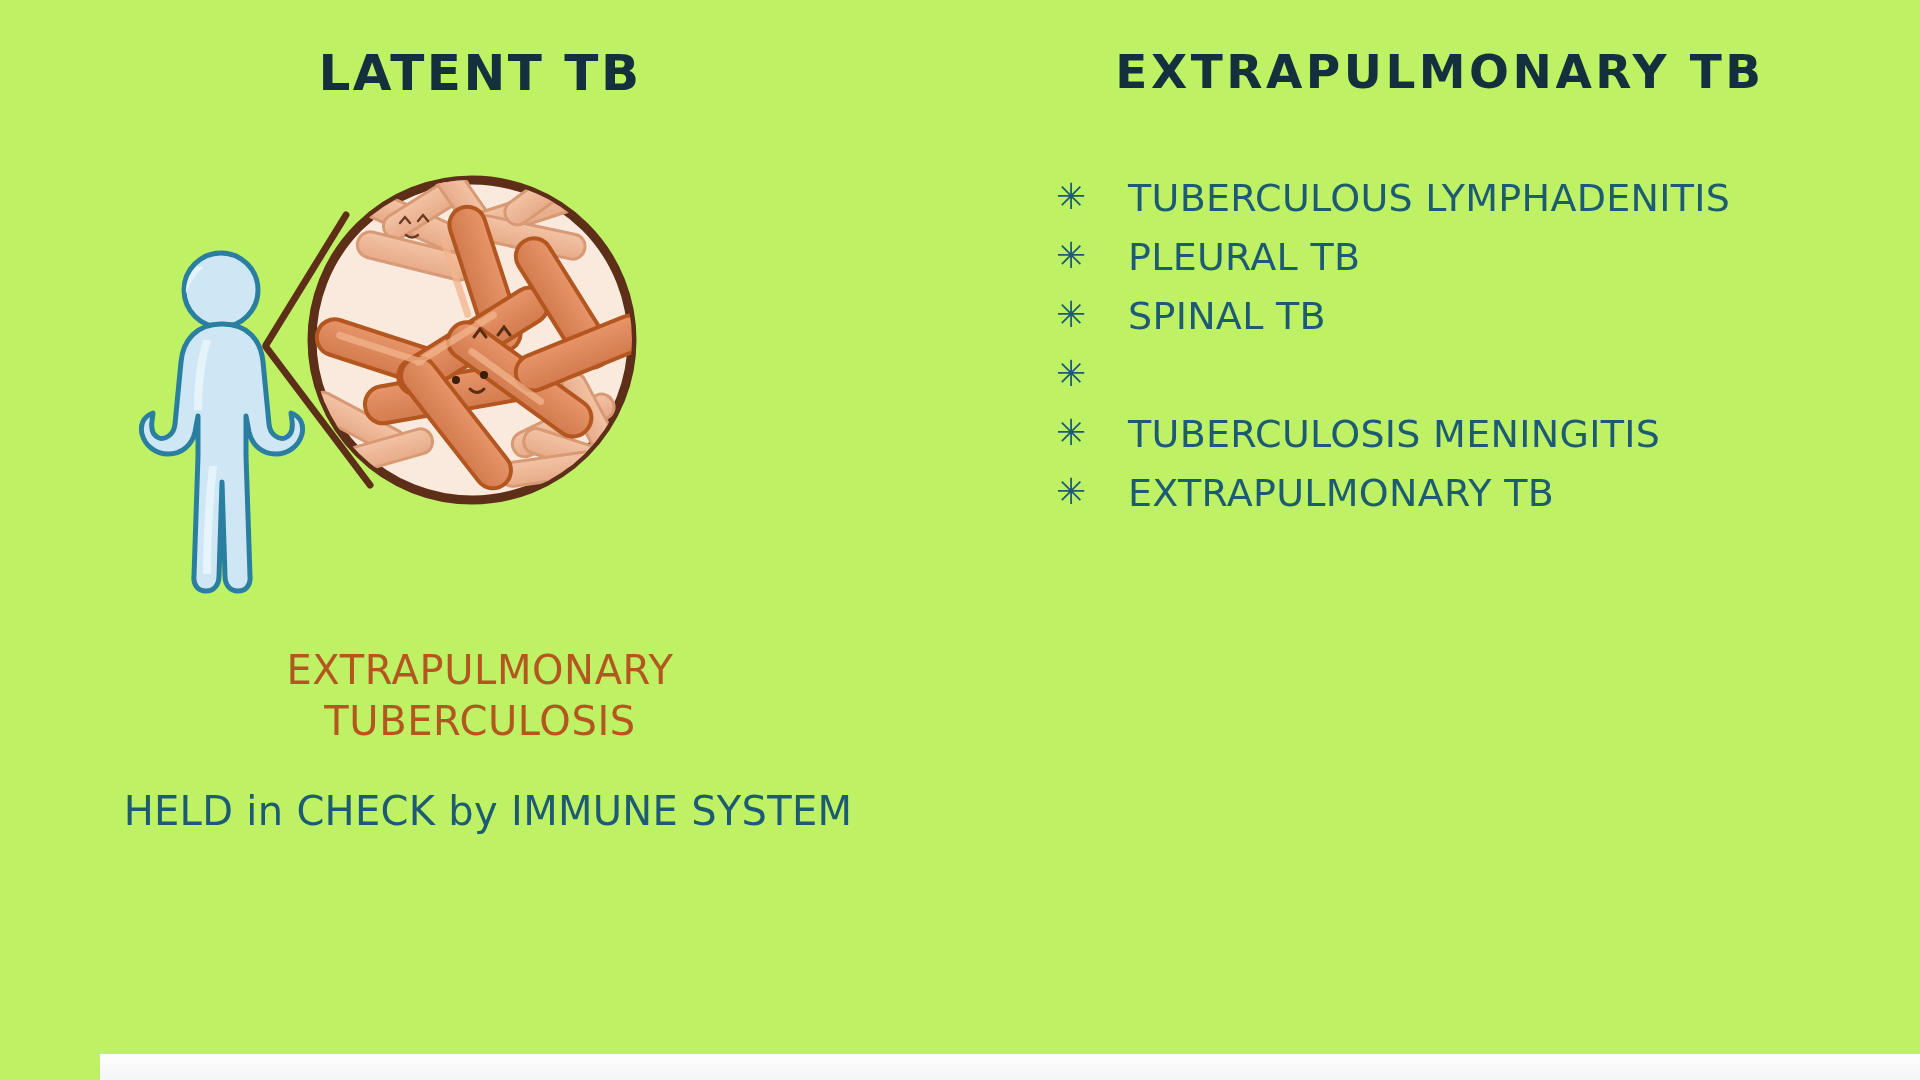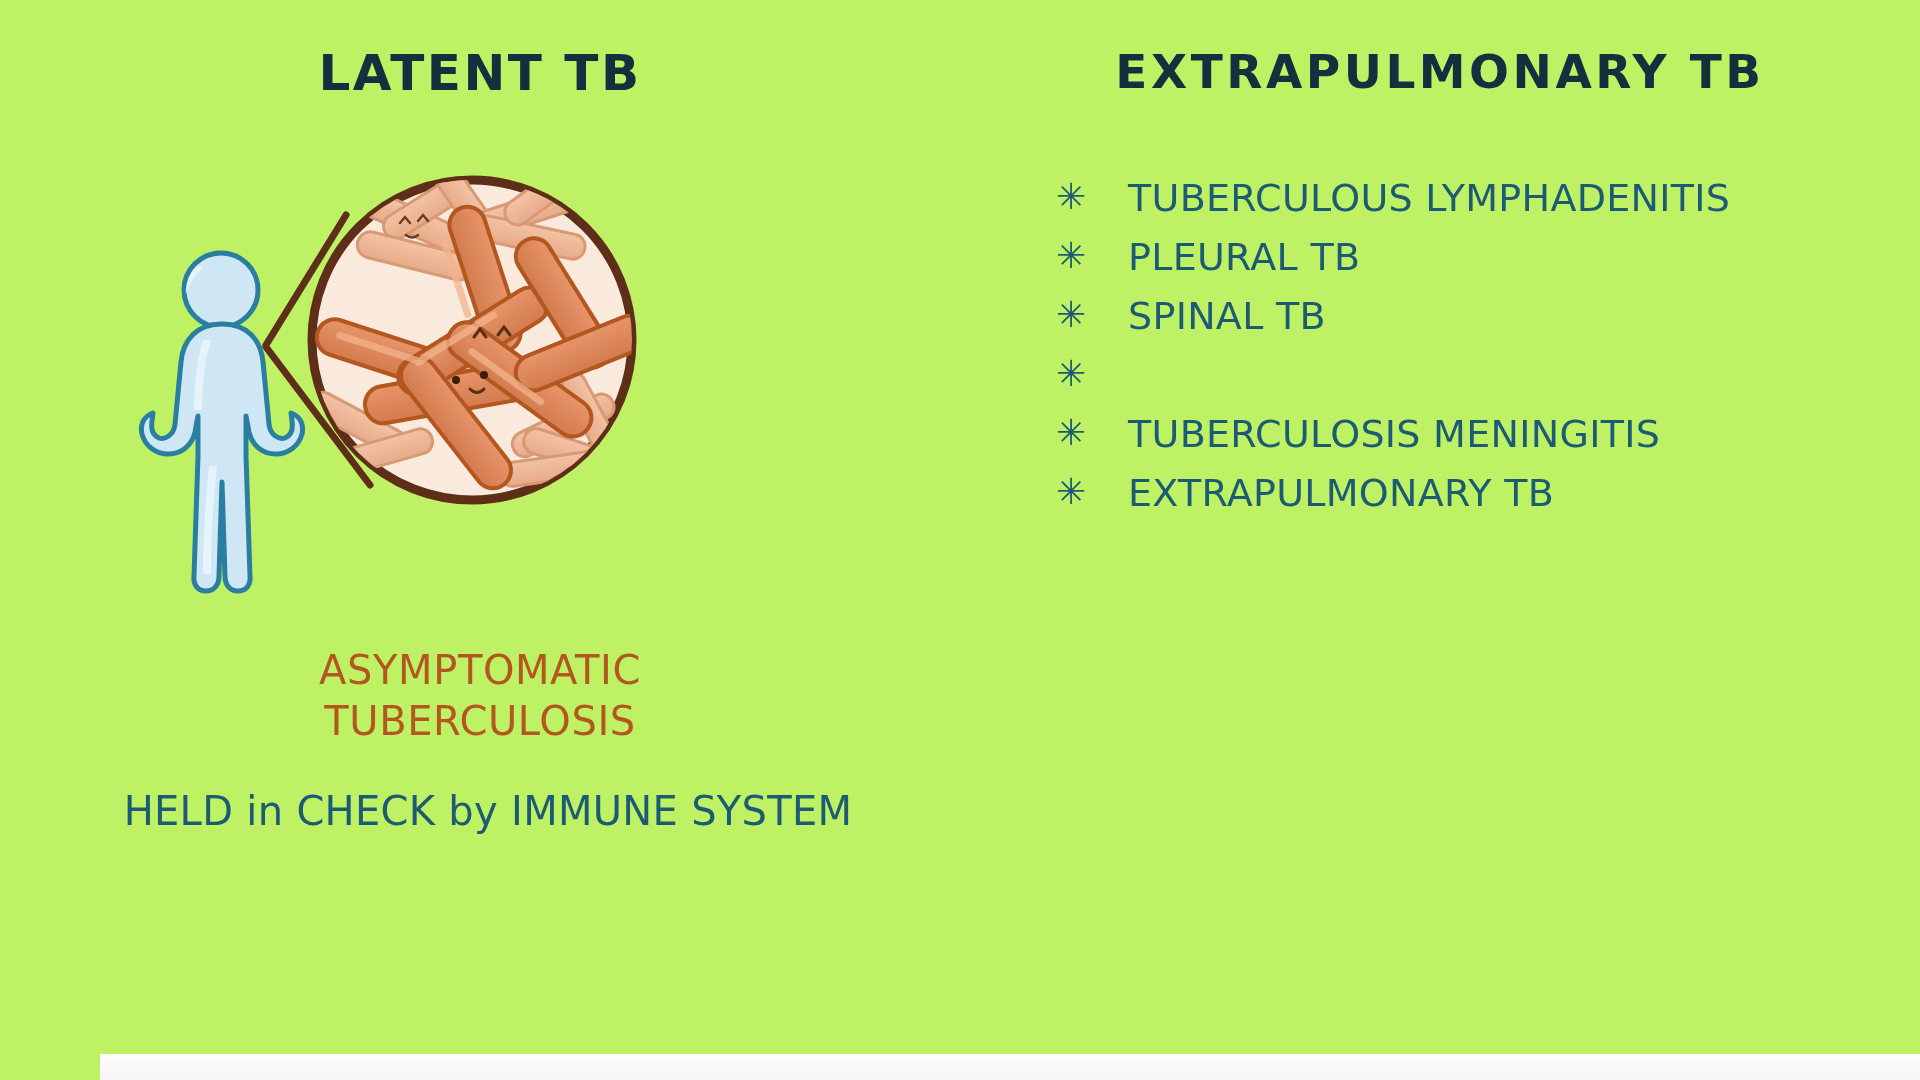--- a/index.html
+++ b/index.html
@@ -271,21 +271,21 @@
           <g fill="#3b1d0c">
             <circle cx="196" cy="215" r="4"></circle>
             <circle cx="224" cy="210" r="4"></circle>
           </g>
           <path d="M210 224 q7 7 14 0" fill="none" stroke="#5a2d14" stroke-width="3" stroke-linecap="round"></path>
         </g>
       </svg>
     </div>
 
     <div class="mycobact">
-      <span>ASYMPTOMATIC</span><br>
+      <span>EXTRAPULMONARY</span><br>
       <span>TUBERCULOSIS</span>
     </div>
 
     <div class="held"><span>HELD </span><span class="lc">in </span><span>CHECK </span><span class="lc">by </span><span>IMMUNE SYSTEM</span></div>
   </div>
 
   <div class="col-right">
 
     <div class="h1 h1-right">EXTRAPULMONARY TB</div>
 

